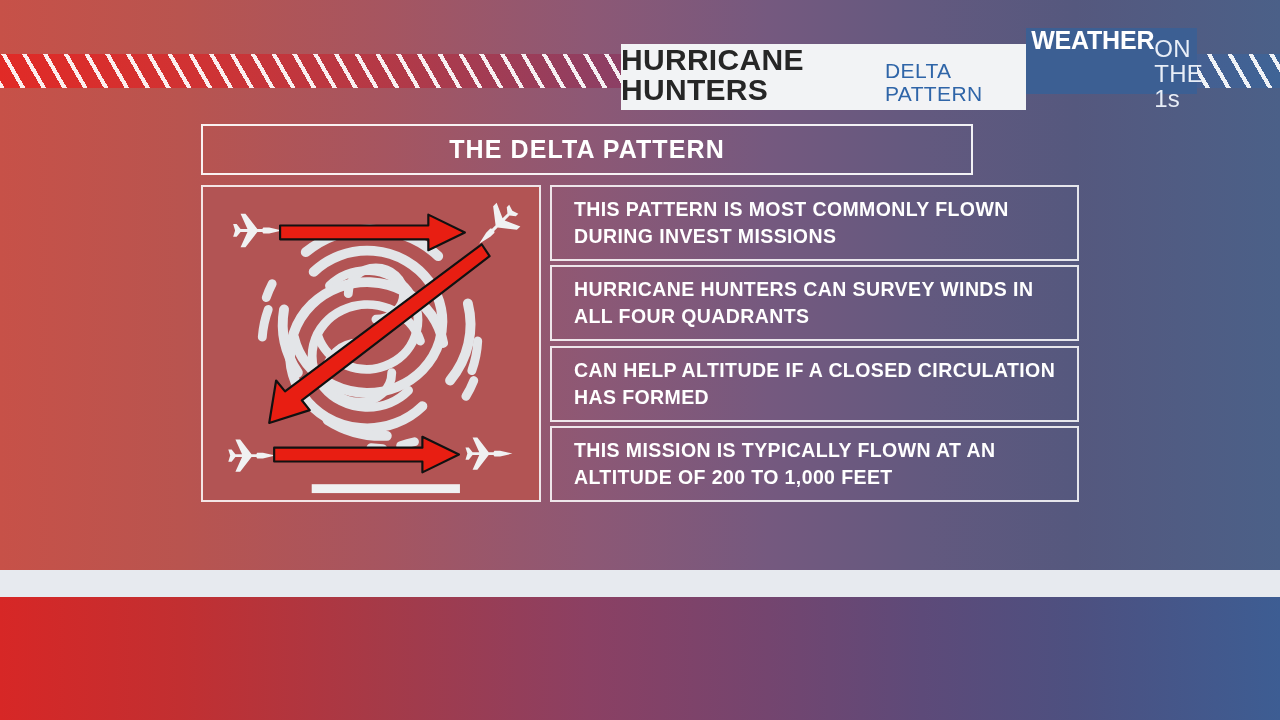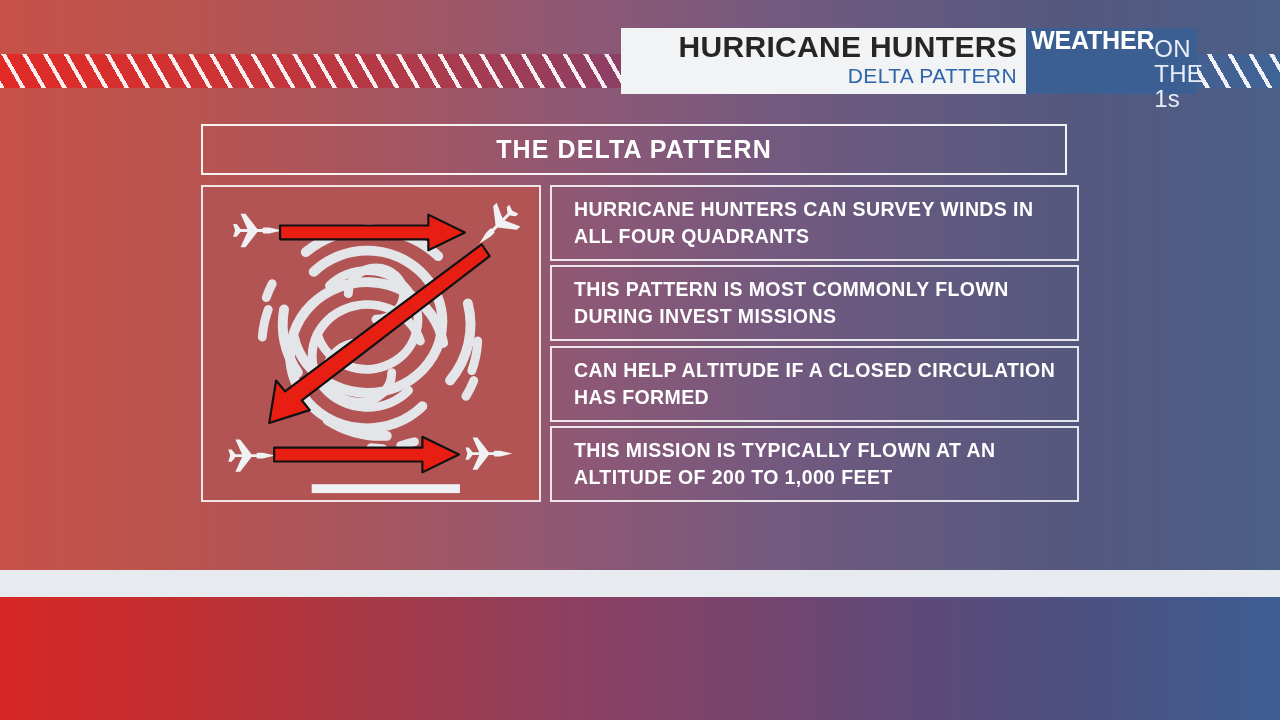--- a/index.html
+++ b/index.html
@@ -34,23 +34,24 @@
       linear-gradient(to right,#e12a26 0%,#cf3334 16%,#b03a49 32%,#8d3f64 48%,#6f4675 62%,#5a4d83 76%,#4a5b8d 88%,#3f6496 100%);
   }
 
   
   #header-banner {
     position:absolute; left:621px; top:28px; width:576px; height:66px;
     display:flex; z-index:5;
   }
   #brand-block {
     width:405px; height:66px; background:#f2f3f5;
-    display:flex; flex-direction:column;
+    display:flex; flex-direction:row;
     align-items:flex-end; justify-content:center;
     padding:2px 9px 4px 0;
+    margin-top:16px;
   }
   #brand-title {
     font-size:30px; font-weight:bold; color:#262626;
     letter-spacing:0.3px; line-height:1.02;
   }
   #brand-sub {
     font-size:21px; font-weight:normal; color:#2f65a8;
     letter-spacing:0.4px; line-height:1.12; margin-top:1px;
   }
   #logo-block {
@@ -62,21 +63,21 @@
     font-size:25px; font-weight:bold; color:#ffffff;
     letter-spacing:-0.2px; line-height:1.0;
   }
   #logo-line2 {
     font-size:24px; font-weight:300; color:#e8eef7;
     letter-spacing:0.2px; line-height:1.05; margin-top:8px;
   }
 
   
   #title-bar {
-    position:absolute; left:201px; top:124px; width:866px; height:51px;
+    position:absolute; left:201px; top:124px; width:772px; height:51px;
     border:2px solid rgba(255,255,255,0.92);
     display:flex; align-items:center; justify-content:center;
   }
   #title-text {
     font-size:25px; font-weight:bold; color:#ffffff; letter-spacing:1.1px;
   }
 
   
   #diagram-panel {
     position:absolute; left:201px; top:185px; width:340px; height:317px;
@@ -188,24 +189,24 @@
     <g>
       <path d="M 72,264 L 222,264 L 222,253 L 259,271 L 222,289 L 222,278 L 72,278 Z" fill="#e81e12" stroke="#111111" stroke-width="2.2" stroke-linejoin="round"></path>
     </g>
 
     <rect x="110" y="301" width="150" height="9" fill="#f0f1f2"></rect>
   </svg>
 </div>
 
 <div id="facts-column">
   <div class="fact-row">
+    <div class="fact-text">THIS PATTERN IS MOST COMMONLY FLOWN DURING INVEST MISSIONS</div>
+  </div>
+  <div class="fact-row">
     <div class="fact-text">HURRICANE HUNTERS CAN SURVEY WINDS IN ALL FOUR QUADRANTS</div>
   </div>
   <div class="fact-row">
-    <div class="fact-text">THIS PATTERN IS MOST COMMONLY FLOWN DURING INVEST MISSIONS</div>
-  </div>
-  <div class="fact-row">
     <div class="fact-text">CAN HELP ALTITUDE IF A CLOSED CIRCULATION HAS FORMED</div>
   </div>
   <div class="fact-row">
     <div class="fact-text">THIS MISSION IS TYPICALLY FLOWN AT AN ALTITUDE OF 200 TO 1,000 FEET</div>
   </div>
 </div>
 
 </body></html>

